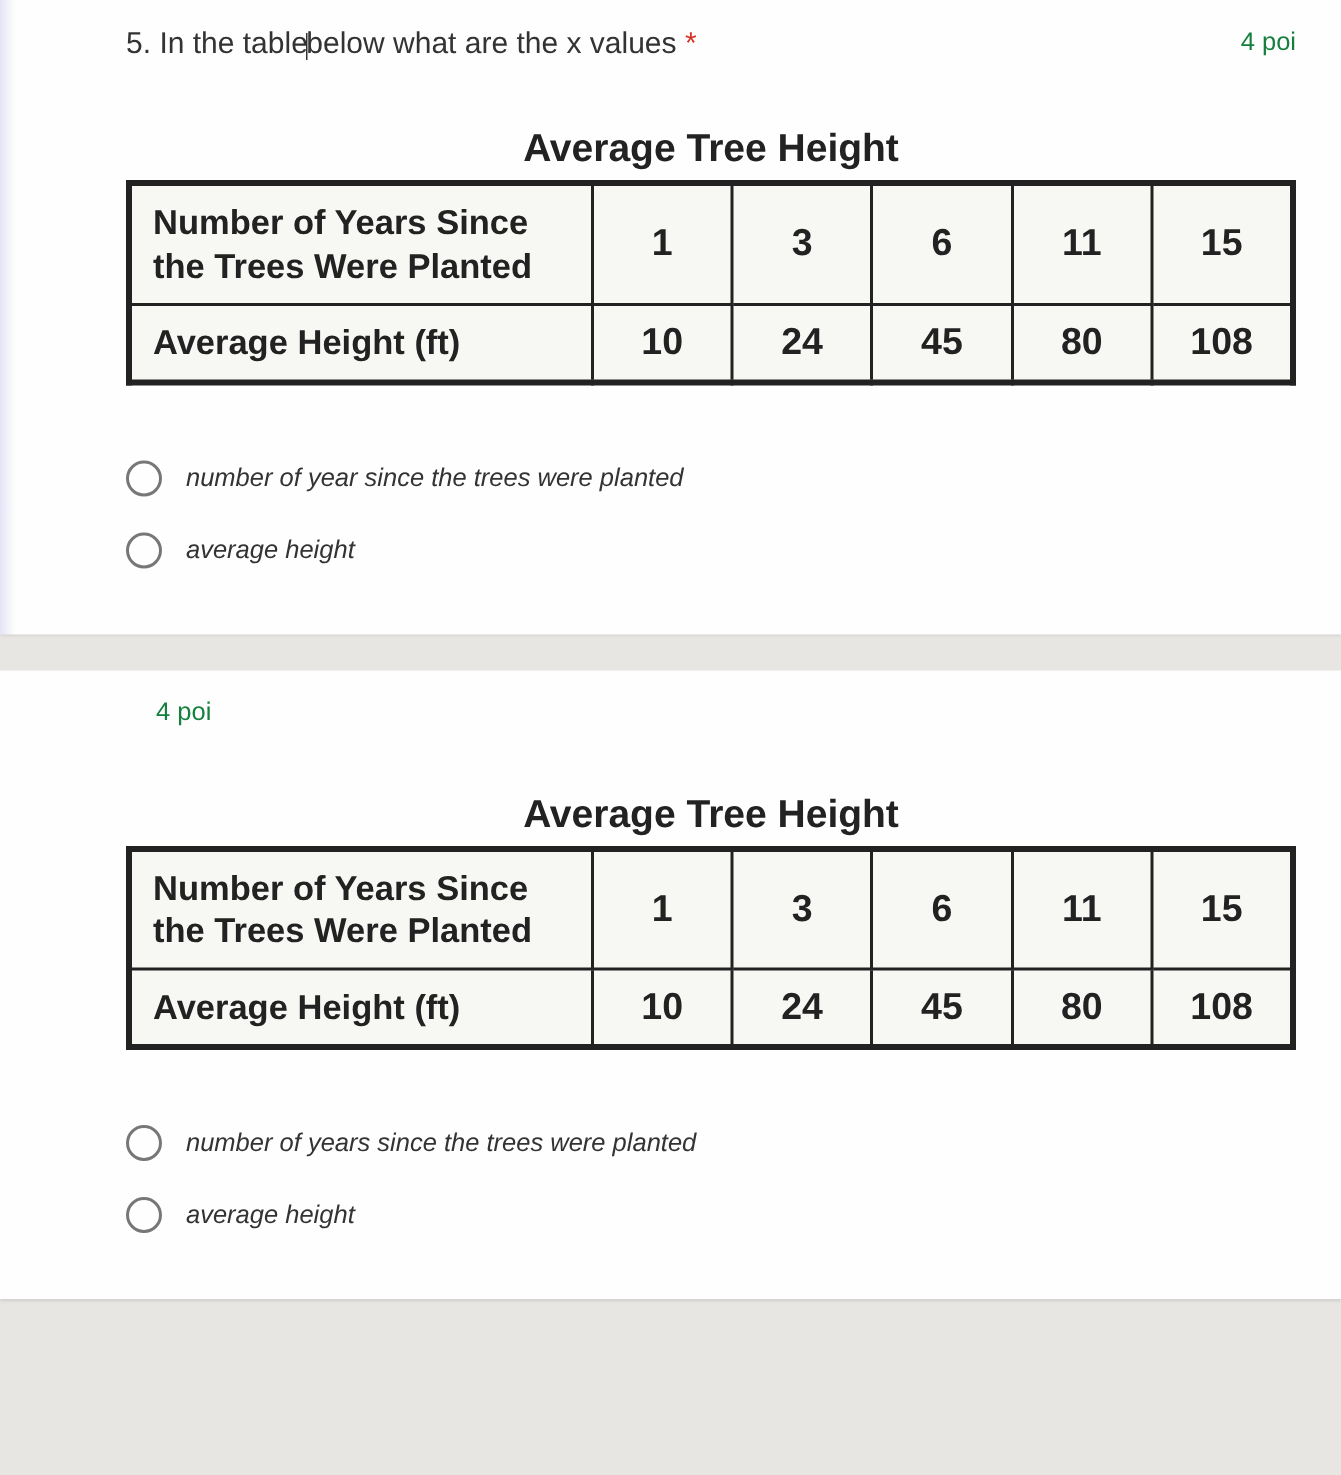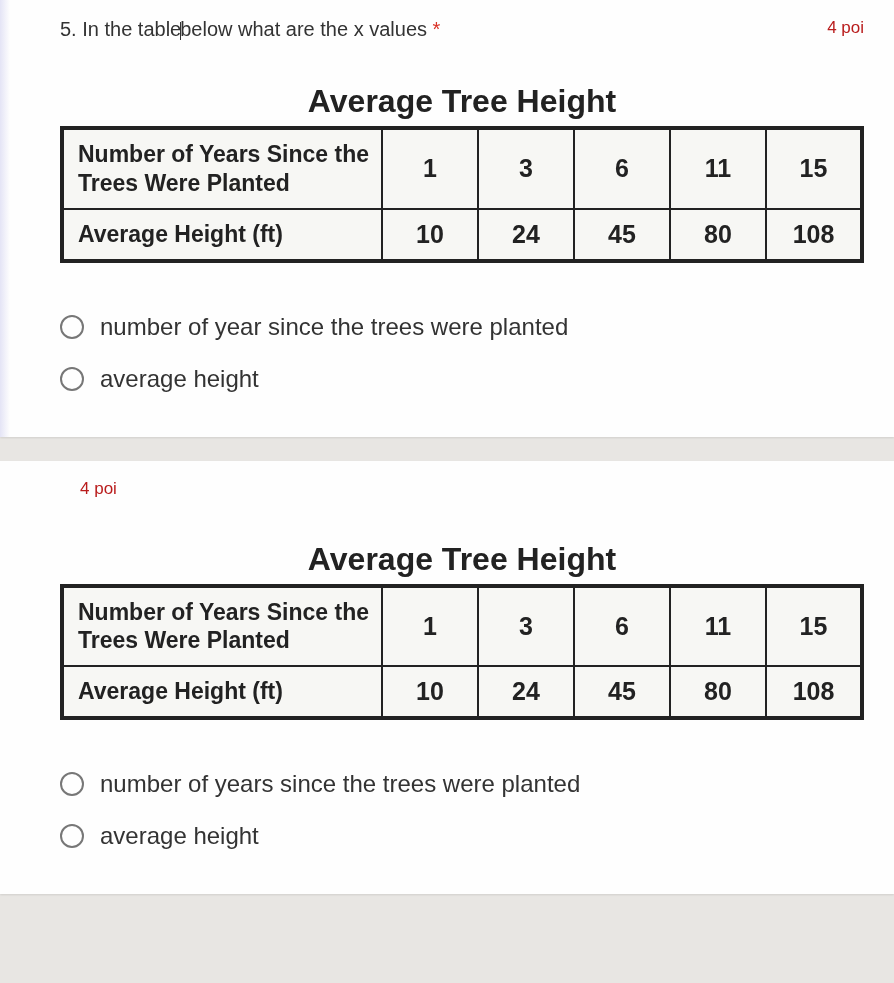--- a/index.html
+++ b/index.html
@@ -10,57 +10,57 @@
     body {
       font-family: Arial, Helvetica, sans-serif;
       background: #e8e6e3;
       width: 894px;
       height: 983px;
       overflow: hidden;
     }
     .question-card {
       background: #fefefe;
       margin: 0 0 24px 0;
-      padding: 18px 30px 32px 60px;
+      padding: 18px 30px 32px 84px;
       box-shadow: 0 1px 2px rgba(0,0,0,0.1);
       position: relative;
     }
     .question-header {
       display: flex;
       justify-content: space-between;
       align-items: flex-start;
     }
     .question-title {
       font-size: 20px;
       color: #333;
       font-weight: 400;
     }
     .required {
       color: #d93025;
     }
     .points {
       font-size: 17px;
-      color: #b91c1c;
+      color: #15803d;
       white-space: nowrap;
       margin-left: 20px;
     }
     .cursor-mark {
       display: inline-block;
       border-left: 1px solid #333;
       height: 18px;
       vertical-align: text-bottom;
       margin: 0 -1px;
     }
     .figure-area {
       margin-top: 42px;
       margin-bottom: 38px;
     }
     .table-caption {
       text-align: center;
-      font-size: 32px;
+      font-size: 26px;
       font-weight: 700;
       color: #222;
       margin-bottom: 6px;
       font-family: "Arial Rounded MT Bold", Arial, sans-serif;
     }
     .data-table {
       border-collapse: collapse;
       width: 100%;
       border: 4px solid #222;
     }
@@ -94,22 +94,23 @@
     }
     .radio {
       width: 24px;
       height: 24px;
       border: 2.5px solid #777;
       border-radius: 50%;
       margin-right: 16px;
       flex-shrink: 0;
     }
     .option-label {
-      font-size: 24px;
+      font-size: 17px;
       color: #333;
+      font-style: italic;
     }
     .q5-card::before {
       content: "";
       position: absolute;
       left: 0;
       top: 0;
       bottom: 0;
       width: 10px;
       background: linear-gradient(to right, rgba(150,150,220,0.25), transparent);
     }

